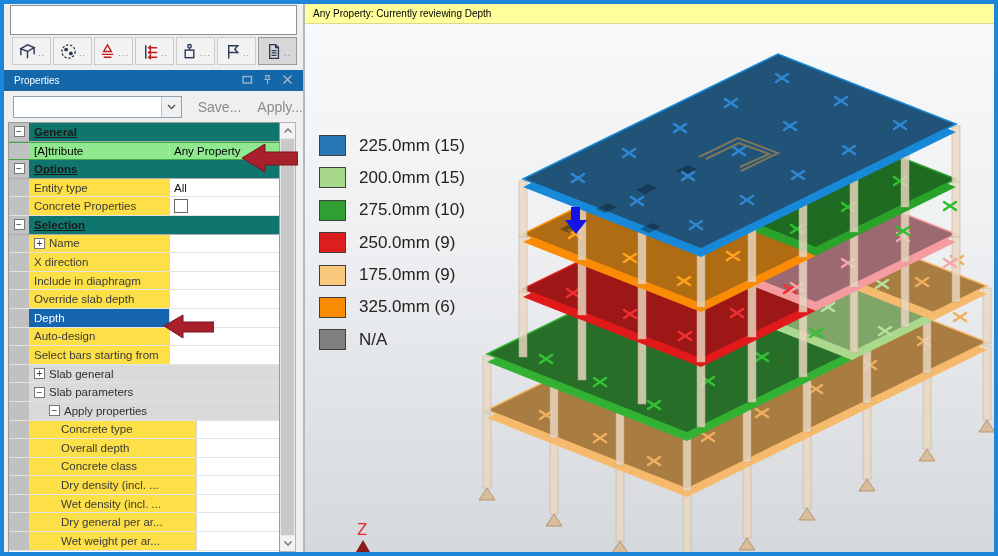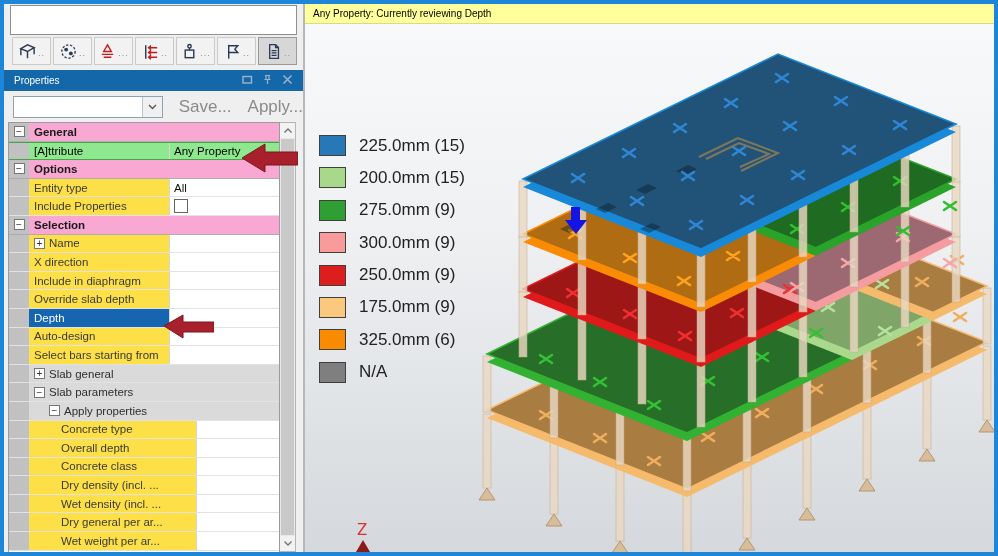--- a/index.html
+++ b/index.html
@@ -13,31 +13,31 @@
   .tbtn.active{background:#D7D7D7;border-color:#9A9A9A;}
   .tbtn svg{width:19px;height:19px;}
   .tbtn .dots{font-size:9px;color:#8A8A8A;letter-spacing:1px;margin-top:4px;}
   .props-title{position:absolute;left:0;top:66px;width:299px;height:21px;background:#1467A8;color:#FFFFFF;font-size:10px;display:flex;align-items:center;padding:0 10px;box-sizing:border-box;}
   .pt-icons{margin-left:auto;display:flex;gap:9px;align-items:center;}
   .pt-icons svg{width:11px;height:11px;}
   .combo-row{position:absolute;left:0;top:87px;width:299px;height:31px;display:flex;align-items:center;}
   .combo{margin-left:9px;width:175px;height:22px;background:#FFFFFF;border:1px solid #8FA3B3;display:flex;box-sizing:border-box;}
   .combo-text{flex:1;font-size:12px;padding:3px 4px;color:#333;}
   .combo-btn{width:19px;border-left:1px solid #B9C6D0;background:#F0F0F0;display:flex;align-items:center;justify-content:center;}
-  .grey-btn{font-size:17px;color:#8A8A8A;margin-left:16px;cursor:default;}
+  .grey-btn{font-size:14px;color:#8A8A8A;margin-left:16px;cursor:default;}
   
   .grid{position:absolute;left:4px;top:118px;width:289px;bottom:0;display:flex;overflow:hidden;}
   .rows{width:272px;background:#FFFFFF;border:1px solid #9B9B9B;border-bottom:none;box-sizing:border-box;}
   .prow{height:18.6px;display:flex;box-sizing:border-box;border-bottom:1px solid #E2E2E2;font-size:11.5px;color:#3A3A3A;align-items:stretch;overflow:hidden;}
   .gut{width:20px;flex:none;background:#C1C1C1;display:flex;align-items:center;justify-content:center;}
   .lab{width:135px;flex:none;display:flex;align-items:center;white-space:nowrap;overflow:hidden;background:#fde047;}
   .val{flex:1;display:flex;align-items:center;padding-left:4px;border-left:1px solid #D5D5D5;background:#FFFFFF;white-space:nowrap;overflow:hidden;color:#111;}
   .span-cell{flex:1;display:flex;align-items:center;white-space:nowrap;overflow:hidden;}
   .prow.section{border-bottom:1px solid #ADADAD;}
-  .prow.section .span-cell{background:#f9a8d4;font-weight:bold;color:#1A1A1A;padding-left:5px;}
+  .prow.section .span-cell{background:#0f766e;font-weight:bold;color:#1A1A1A;padding-left:5px;text-decoration:underline;}
   .prow.group .span-cell{background:#DADADA;color:#2E2E2E;}
   .expbox{width:11px;height:11px;flex:none;background:#FFFFFF;border:1px solid #777;font-size:10px;line-height:9px;text-align:center;color:#333;margin-right:4px;box-sizing:border-box;}
   .gut .expbox{margin-right:0;}
   .prow.hl-green{background:#8FE88F;border-top:1px solid #43A843;border-bottom:1px solid #43A843;}
   .prow.hl-green .lab,.prow.hl-green .val{background:#8FE88F;color:#000;}
   .lab.hl-blue{background:#1565B0;color:#FFFFFF;}
   .cbx{width:12px;height:12px;background:#FFF;border:1px solid #666;display:inline-block;}
   .vscroll{width:16px;flex:none;background:#E9E9E9;border:1px solid #B5B5B5;border-left:none;display:flex;flex-direction:column;box-sizing:border-box;}
   .sbtn{height:15px;flex:none;background:#F2F2F2;display:flex;align-items:center;justify-content:center;color:#707070;}
   .sthumb{flex:1;background:#C9C9C9;margin:1px 1px;}
@@ -188,21 +188,21 @@
           <div class="prow item">
             <div class="gut"></div>
             <div class="lab" style="padding-left: 5px;">
               <span>Entity type</span>
             </div>
             <div class="val">All</div>
           </div>
           <div class="prow item">
             <div class="gut"></div>
             <div class="lab" style="padding-left: 5px;">
-              <span>Include Properties</span>
+              <span>Concrete Properties</span>
             </div>
             <div class="val">
               <span class="cbx"></span>
             </div>
           </div>
           <div class="prow section">
             <div class="gut">
               <span class="expbox">−</span>
             </div>
             <div class="span-cell">
@@ -511,25 +511,21 @@
           <div class="lg-row">
             <span class="lg-sw" style="background: rgb(40, 120, 184);"></span>
             <span class="lg-label">225.0mm (15)</span>
           </div>
           <div class="lg-row">
             <span class="lg-sw" style="background: rgb(168, 216, 138);"></span>
             <span class="lg-label">200.0mm (15)</span>
           </div>
           <div class="lg-row">
             <span class="lg-sw" style="background: rgb(47, 158, 51);"></span>
-            <span class="lg-label">275.0mm (9)</span>
-          </div>
-          <div class="lg-row">
-            <span class="lg-sw" style="background: rgb(249, 155, 155);"></span>
-            <span class="lg-label">300.0mm (9)</span>
+            <span class="lg-label">275.0mm (10)</span>
           </div>
           <div class="lg-row">
             <span class="lg-sw" style="background: rgb(221, 30, 30);"></span>
             <span class="lg-label">250.0mm (9)</span>
           </div>
           <div class="lg-row">
             <span class="lg-sw" style="background: rgb(250, 201, 126);"></span>
             <span class="lg-label">175.0mm (9)</span>
           </div>
           <div class="lg-row">

